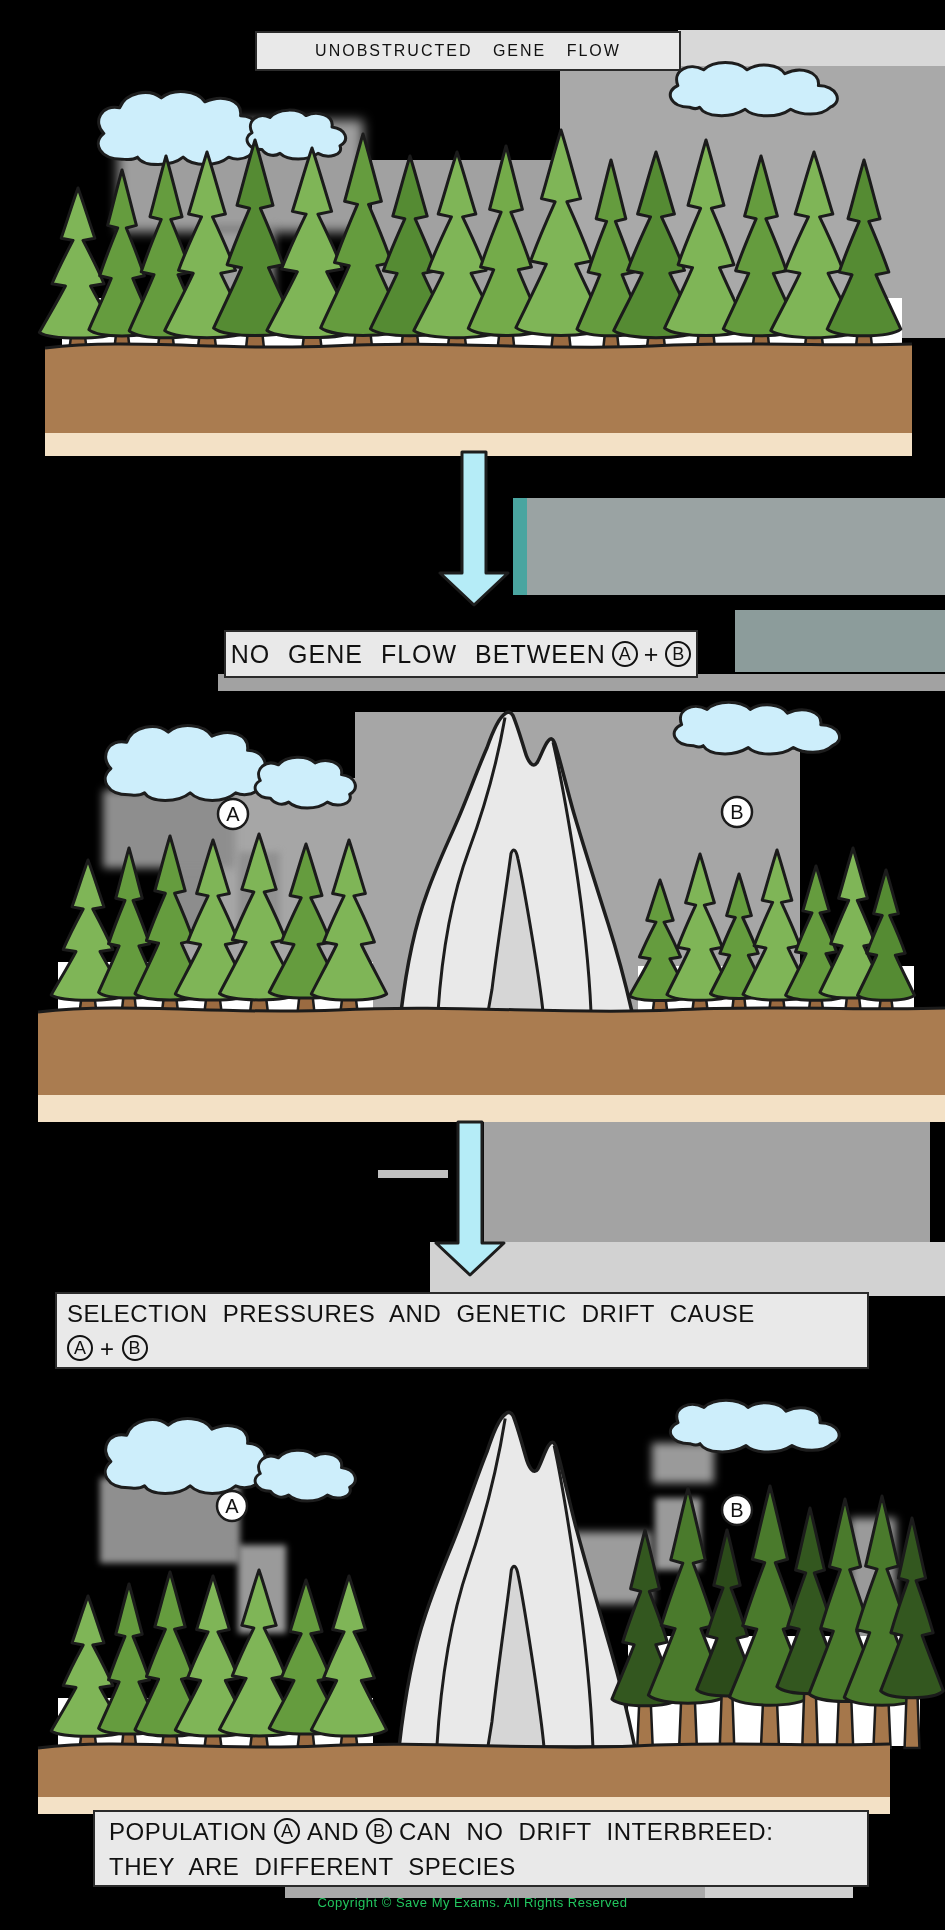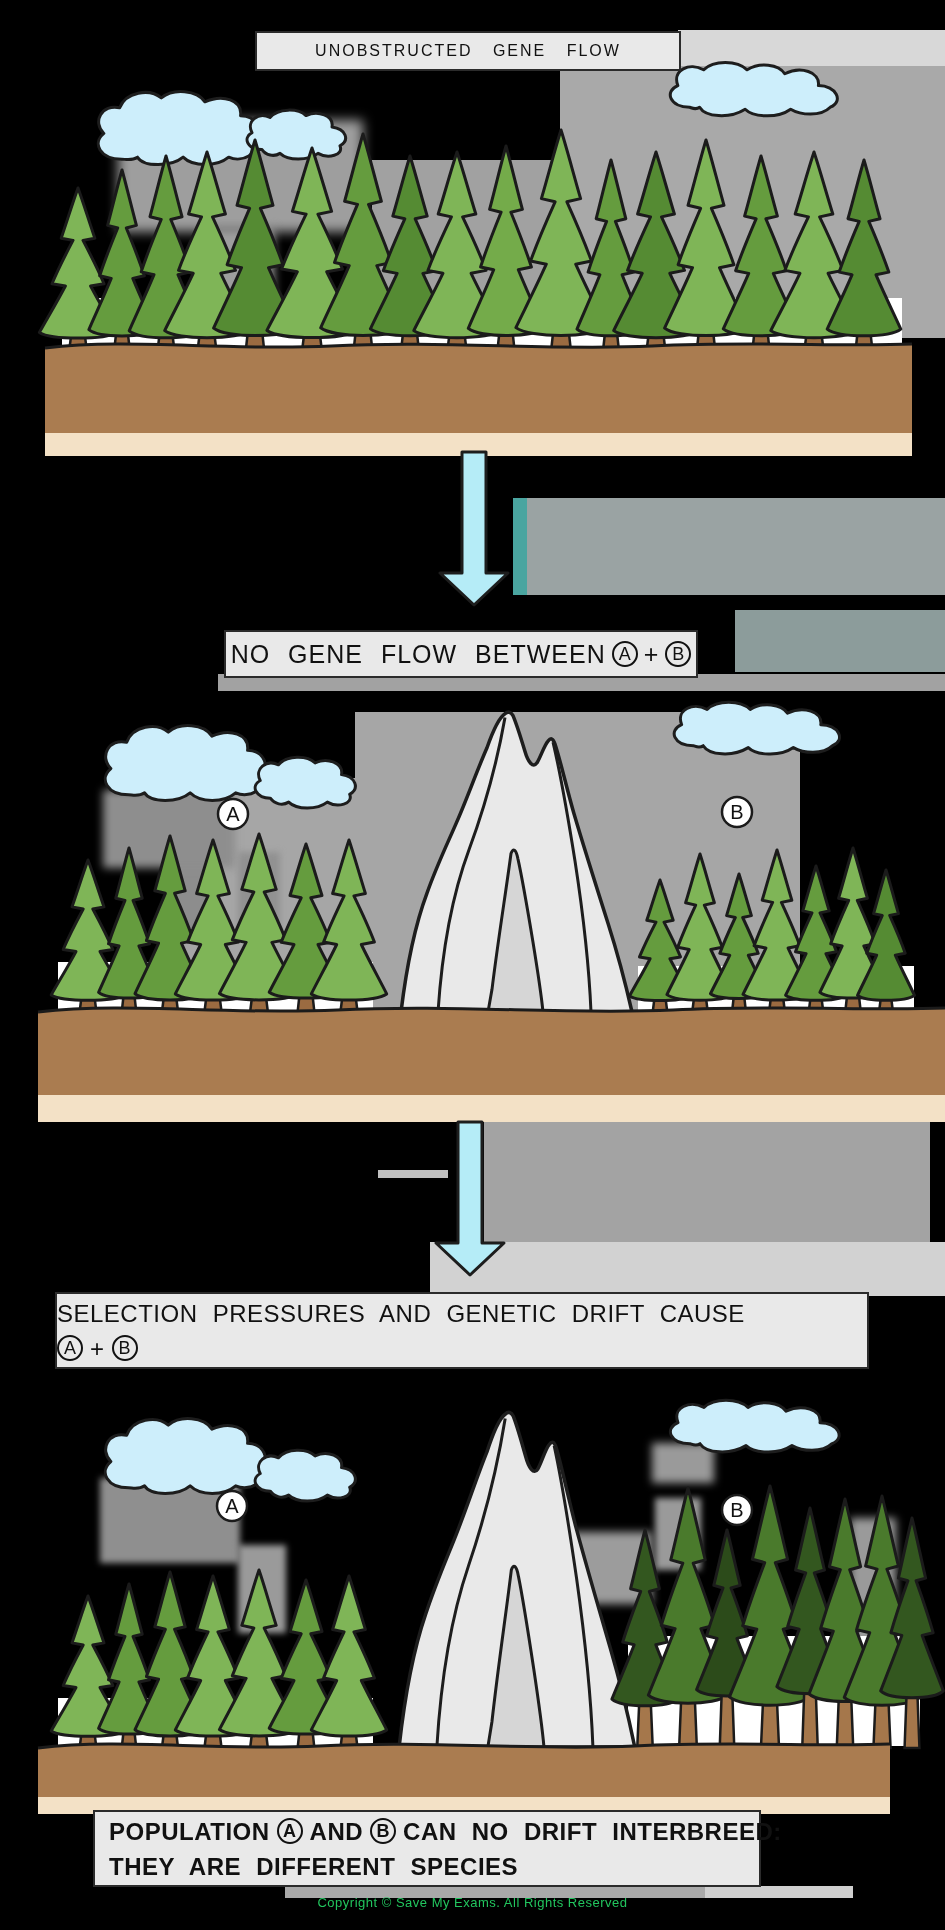--- a/index.html
+++ b/index.html
@@ -27,26 +27,26 @@
     font-size:16px;letter-spacing:2px;word-spacing:14px;
   }
   #box-noflow{
     left:218px;top:630px;width:474px;height:48px;
     justify-content:center;gap:6px;
     font-size:25px;letter-spacing:1px;word-spacing:10px;margin-left:6px;
   }
   #box-divergence{
     left:55px;top:1292px;width:814px;height:77px;
     flex-direction:column;align-items:flex-start;justify-content:center;
-    padding:2px 0;font-size:24px;letter-spacing:.5px;word-spacing:8px;
+    padding:2px 10px;font-size:24px;letter-spacing:.5px;word-spacing:8px;
   }
   #box-speciation{
-    left:93px;top:1810px;width:668px;height:77px;
+    left:93px;top:1810px;width:776px;height:77px;
     flex-direction:column;align-items:flex-start;justify-content:center;
-    padding:2px 14px;font-size:24px;letter-spacing:.5px;word-spacing:8px;font-weight:bold;
+    padding:2px 14px;font-size:24px;letter-spacing:.5px;word-spacing:8px;
   }
   .box-row{display:flex;align-items:center;gap:7px;line-height:35px;white-space:nowrap;}
   .clet{
     display:inline-flex;align-items:center;justify-content:center;
     width:26px;height:26px;border:2px solid #111;border-radius:50%;
     font-size:18px;letter-spacing:0;word-spacing:0;
     box-sizing:border-box;flex:0 0 auto;background:transparent;
   }
   #watermark{
     position:absolute;left:0;right:0;top:1895px;

